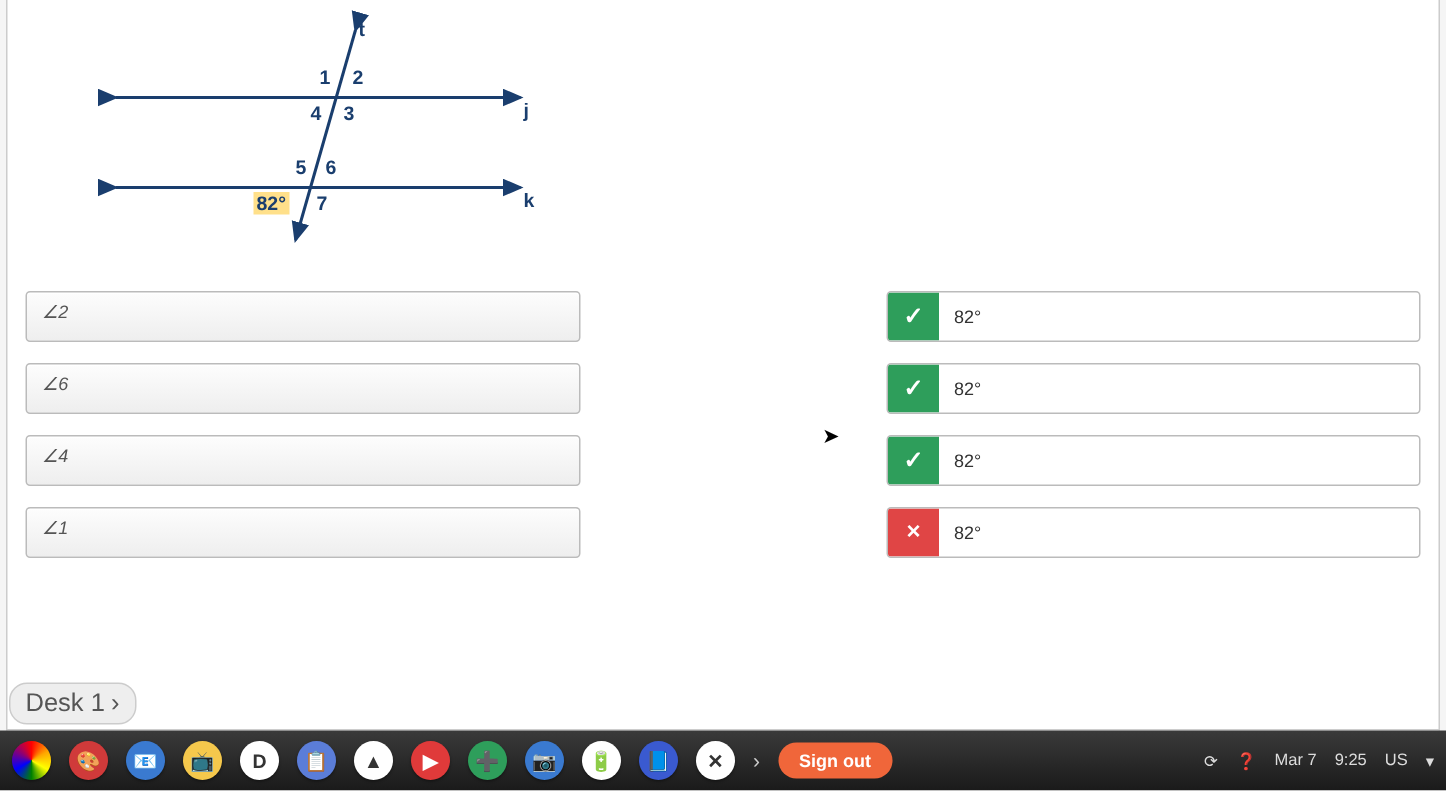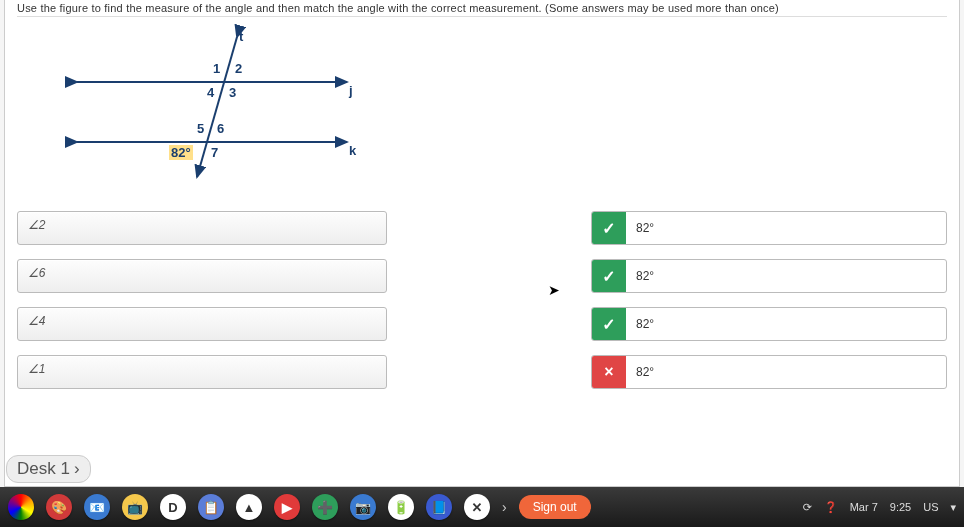--- a/index.html
+++ b/index.html
@@ -16,30 +16,29 @@
 .qbox:nth-child(1){color:#555;font-style:italic}
 .abox{display:flex;align-items:stretch;border:1px solid #bbb;border-radius:3px;overflow:hidden;flex:1;height:34px;background:#fff}
 .badge{width:34px;display:flex;align-items:center;justify-content:center;color:#fff;font-size:16px;font-weight:bold}
 .ok{background:#2e9e5b}
 .bad{background:#e04545}
 .aval{padding:6px 10px;font-size:12px;color:#333;display:flex;align-items:center}
 .spacer{flex:0 0 180px}
 .desk{position:absolute;left:6px;bottom:44px;background:#eee;border:1px solid #ccc;border-radius:12px;padding:3px 10px;font-size:17px;color:#555;display:flex;align-items:center;gap:4px}
 .taskbar{position:absolute;left:0;right:0;bottom:0;height:40px;background:linear-gradient(#3a3a3a,#1a1a1a);display:flex;align-items:center;padding:0 8px;gap:12px}
 .ticon{width:26px;height:26px;border-radius:50%;background:#fff;display:flex;align-items:center;justify-content:center;font-size:13px;font-weight:bold;color:#333;box-shadow:0 1px 2px rgba(0,0,0,.4)}
-.signout{background:#f0663a;color:#fff;border-radius:14px;padding:5px 14px;font-size:12px;font-weight:normal}
+.signout{background:#f0663a;color:#fff;border-radius:14px;padding:5px 14px;font-size:12px;font-weight:bold}
 .tray{margin-left:auto;display:flex;align-items:center;gap:12px;color:#ddd;font-size:11px}
 .cursor{position:absolute;left:548px;top:282px;font-size:14px;color:#000;pointer-events:none}
 svg{overflow:visible}
 </style>
 </head>
 <body>
 
 <div class="content">
-  <div class="instr">Use the figure to find the measure of the angle and then match the angle with the correct measurement. (Some answers may be used more than once)</div>
 
   <div class="figwrap">
     <div class="figure">
       <svg width="320" height="160">
         <defs>
           <marker id="ah" markerWidth="8" markerHeight="8" refX="6" refY="3" orient="auto">
             <path d="M0,0 L7,3 L0,6 Z" fill="#1a3e6e"></path>
           </marker>
         </defs>
 

